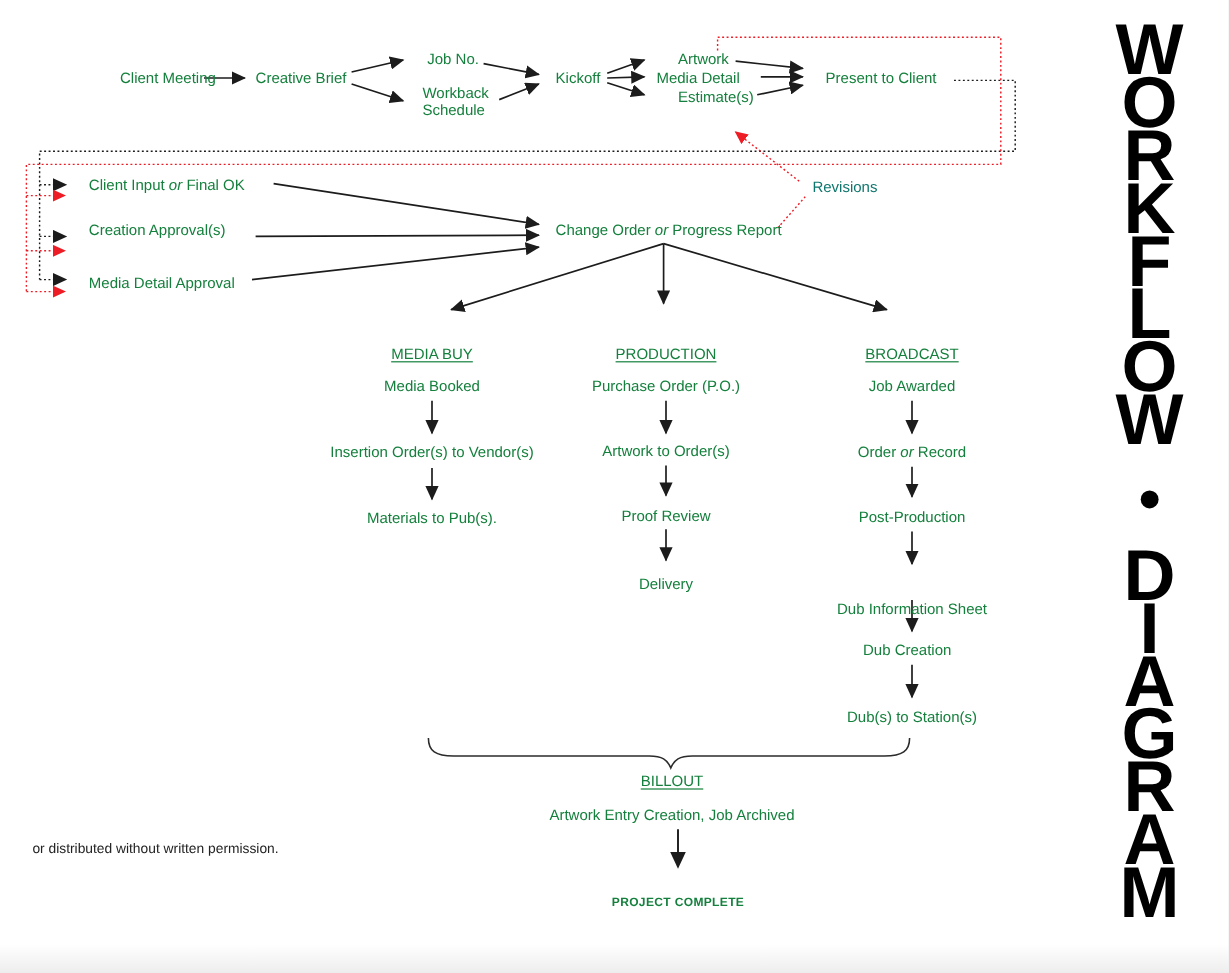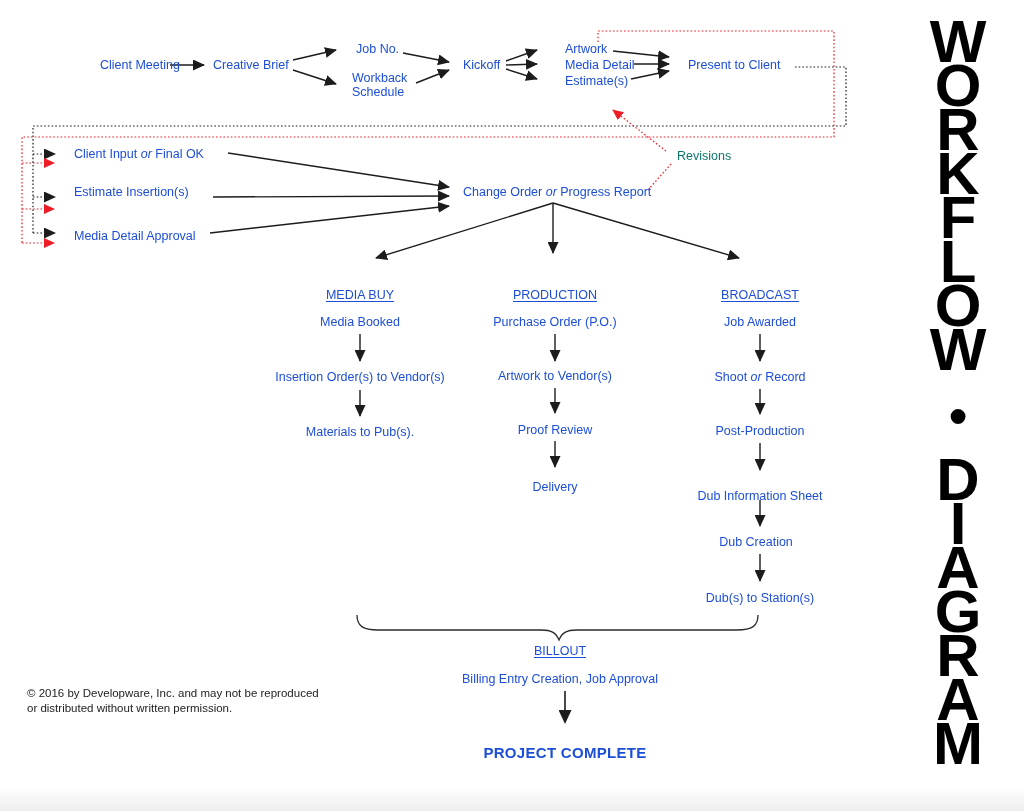--- a/index.html
+++ b/index.html
@@ -1,25 +1,25 @@
 <!DOCTYPE html>
 <html><head>
 <meta charset="utf-8">
 <style>
   html,body{margin:0;padding:0;background:#e8e8e8;}
   #stage{position:relative;width:1024px;height:811px;background:#ffffff;overflow:hidden;
          font-family:"Liberation Sans",sans-serif;}
   #connectors{position:absolute;left:0;top:0;width:1024px;height:811px;}
-  .lbl{position:absolute;font-size:12.5px;color:#1d4ed8;white-space:nowrap;
+  .lbl{position:absolute;font-size:12.5px;color:#15803d;white-space:nowrap;
        transform:translateY(-50%);line-height:14px;}
   .ctr{transform:translate(-50%,-50%);text-align:right;}
   .und{text-decoration:underline;text-underline-offset:2px;}
   .red{color:#0f766e;}
   .lbl i{}
-  .bold-final{font-weight:bold;font-size:15px;letter-spacing:.3px;}
+  .bold-final{font-weight:bold;font-size:10px;letter-spacing:.3px;}
   .copy{position:absolute;font-size:11.5px;color:#222;white-space:nowrap;line-height:15px;}
   
   #side-title{position:absolute;left:903px;top:20px;width:110px;display:flex;
               flex-direction:column;align-items:center;}
   .vword{display:flex;flex-direction:column;align-items:center;}
   .vword > div{font-size:60px;line-height:44px;font-weight:bold;color:#000;
                font-family:"Liberation Sans",sans-serif;}
   #side-bullet{font-size:52px;line-height:16px;height:16px;margin:36px 0 34px 0;
                font-weight:bold;color:#000;display:flex;align-items:center;}
   #bottom-fade{position:absolute;left:0;bottom:0;width:100%;height:24px;
@@ -102,60 +102,59 @@
 
   <div class="lbl" style="left:100px;top:65px">Client Meeting</div>
   <div class="lbl" style="left:213px;top:65px">Creative Brief</div>
   <div class="lbl" style="left:356px;top:49px">Job No.</div>
   <div class="lbl" style="left:352px;top:85px">
     <span style="display:block">Workback</span>
     <span style="display:block">Schedule</span>
   </div>
   <div class="lbl" style="left:463px;top:65px">Kickoff</div>
   <div class="lbl" style="left:565px;top:49px">Artwork</div>
-  <div class="lbl" style="left:565px;top:65px">Media Detail</div>
+  <div class="lbl" style="left:547px;top:65px">Media Detail</div>
   <div class="lbl" style="left:565px;top:81px">Estimate(s)</div>
   <div class="lbl" style="left:688px;top:65px">Present to Client</div>
 
   <div class="lbl" style="left:74px;top:154px">
     <span>Client Input </span><i>or</i><span> Final OK</span>
   </div>
-  <div class="lbl" style="left:74px;top:192px">Estimate Insertion(s)</div>
+  <div class="lbl" style="left:74px;top:192px">Creation Approval(s)</div>
   <div class="lbl" style="left:74px;top:236px">Media Detail Approval</div>
   <div class="lbl" style="left:463px;top:192px">
     <span>Change Order </span><i>or</i><span> Progress Report</span>
   </div>
   <div class="lbl red" style="left:677px;top:156px">Revisions</div>
 
   <div class="lbl ctr und" style="left:360px;top:295px">MEDIA BUY</div>
   <div class="lbl ctr" style="left:360px;top:322px">Media Booked</div>
   <div class="lbl ctr" style="left:360px;top:377px">Insertion Order(s) to Vendor(s)</div>
   <div class="lbl ctr" style="left:360px;top:432px">Materials to Pub(s).</div>
 
   <div class="lbl ctr und" style="left:555px;top:295px">PRODUCTION</div>
   <div class="lbl ctr" style="left:555px;top:322px">Purchase Order (P.O.)</div>
-  <div class="lbl ctr" style="left:555px;top:376px">Artwork to Vendor(s)</div>
+  <div class="lbl ctr" style="left:555px;top:376px">Artwork to Order(s)</div>
   <div class="lbl ctr" style="left:555px;top:430px">Proof Review</div>
   <div class="lbl ctr" style="left:555px;top:487px">Delivery</div>
 
   <div class="lbl ctr und" style="left:760px;top:295px">BROADCAST</div>
   <div class="lbl ctr" style="left:760px;top:322px">Job Awarded</div>
   <div class="lbl ctr" style="left:760px;top:377px">
-    <span>Shoot </span><i>or</i><span> Record</span>
+    <span>Order </span><i>or</i><span> Record</span>
   </div>
   <div class="lbl ctr" style="left:760px;top:431px">Post-Production</div>
-  <div class="lbl ctr" style="left:760px;top:496px">Dub Information Sheet</div>
+  <div class="lbl ctr" style="left:760px;top:508px">Dub Information Sheet</div>
   <div class="lbl ctr" style="left:756px;top:542px">Dub Creation</div>
   <div class="lbl ctr" style="left:760px;top:598px">Dub(s) to Station(s)</div>
 
   <div class="lbl ctr und" style="left:560px;top:651px">BILLOUT</div>
-  <div class="lbl ctr" style="left:560px;top:679px">Billing Entry Creation, Job Approval</div>
+  <div class="lbl ctr" style="left:560px;top:679px">Artwork Entry Creation, Job Archived</div>
   <div class="lbl ctr bold-final" style="left:565px;top:753px">PROJECT COMPLETE</div>
 
-  <div class="copy" style="left:27px;top:686px">© 2016 by Developware, Inc. and may not be reproduced</div>
   <div class="copy" style="left:27px;top:701px">or distributed without written permission.</div>
 
   <div id="side-title">
     <div class="vword">
         <div>W</div>
         <div>O</div>
         <div>R</div>
         <div>K</div>
         <div>F</div>
         <div>L</div>

